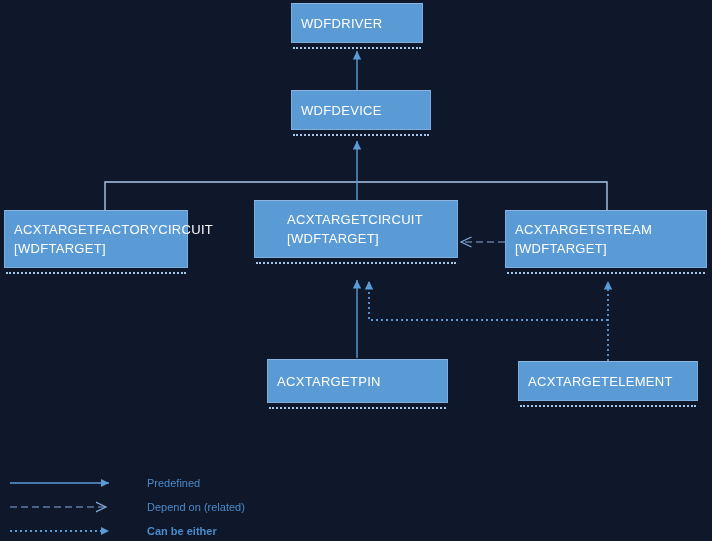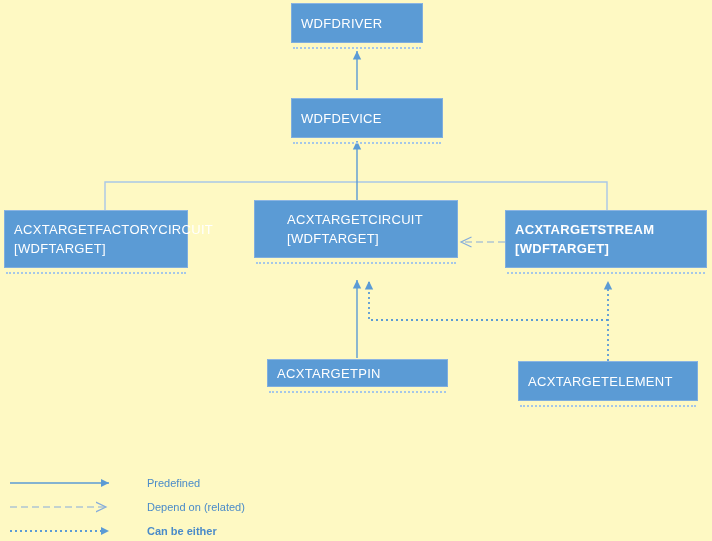--- a/index.html
+++ b/index.html
@@ -1,20 +1,20 @@
 <!DOCTYPE html>
 <html><head>
 <meta charset="utf-8">
 <style>
   html, body { margin: 0; padding: 0; background: #ffffff; }
   .canvas {
     position: relative;
     width: 712px;
     height: 541px;
-    background: #fef9c3;
+    background: #0f172a;
     overflow: hidden;
     font-family: "Liberation Sans", sans-serif;
   }
   .wires {
     position: absolute;
     left: 0; top: 0;
     width: 712px; height: 541px;
     pointer-events: none;
   }
   .node {
@@ -86,40 +86,40 @@
 
     <path class="solid" d="M10,483 L109,483" marker-end="url(#arrFilled)"></path>
     <path class="dashed" d="M10,507 L106,507" marker-end="url(#arrOpen)"></path>
     <path class="dotted" d="M10,531 L109,531" marker-end="url(#arrFilled)"></path>
   </svg>
 
   <div class="node" style="left:291px; top:3px; width:132px; height:40px;">
     <span>WDFDRIVER</span>
   </div>
 
-  <div class="node" style="left:291px; top:98px; width:152px; height:40px;">
+  <div class="node" style="left:291px; top:90px; width:140px; height:40px;">
     <span>WDFDEVICE</span>
   </div>
 
   <div class="node" style="left:4px; top:210px; width:184px; height:58px;">
     <span>ACXTARGETFACTORYCIRCUIT</span>
     <span>[WDFTARGET]</span>
   </div>
 
   <div class="node" style="left:254px; top:200px; width:204px; height:58px;padding-left:32px;">
     <span>ACXTARGETCIRCUIT</span>
     <span>[WDFTARGET]</span>
   </div>
 
-  <div class="node" style="left:505px; top:210px; width:202px; height:58px;font-weight:bold;">
+  <div class="node" style="left:505px; top:210px; width:202px; height:58px;">
     <span>ACXTARGETSTREAM</span>
     <span>[WDFTARGET]</span>
   </div>
 
-  <div class="node" style="left:267px; top:359px; width:181px; height:28px;">
+  <div class="node" style="left:267px; top:359px; width:181px; height:44px;">
     <span>ACXTARGETPIN</span>
   </div>
 
   <div class="node" style="left:518px; top:361px; width:180px; height:40px;">
     <span>ACXTARGETELEMENT</span>
   </div>
 
   <div class="legend">
     <div class="legend-label" style="left:127px; top:483px;">Predefined</div>
     <div class="legend-label" style="left:127px; top:507px;text-align:center;">Depend on (related)</div>

